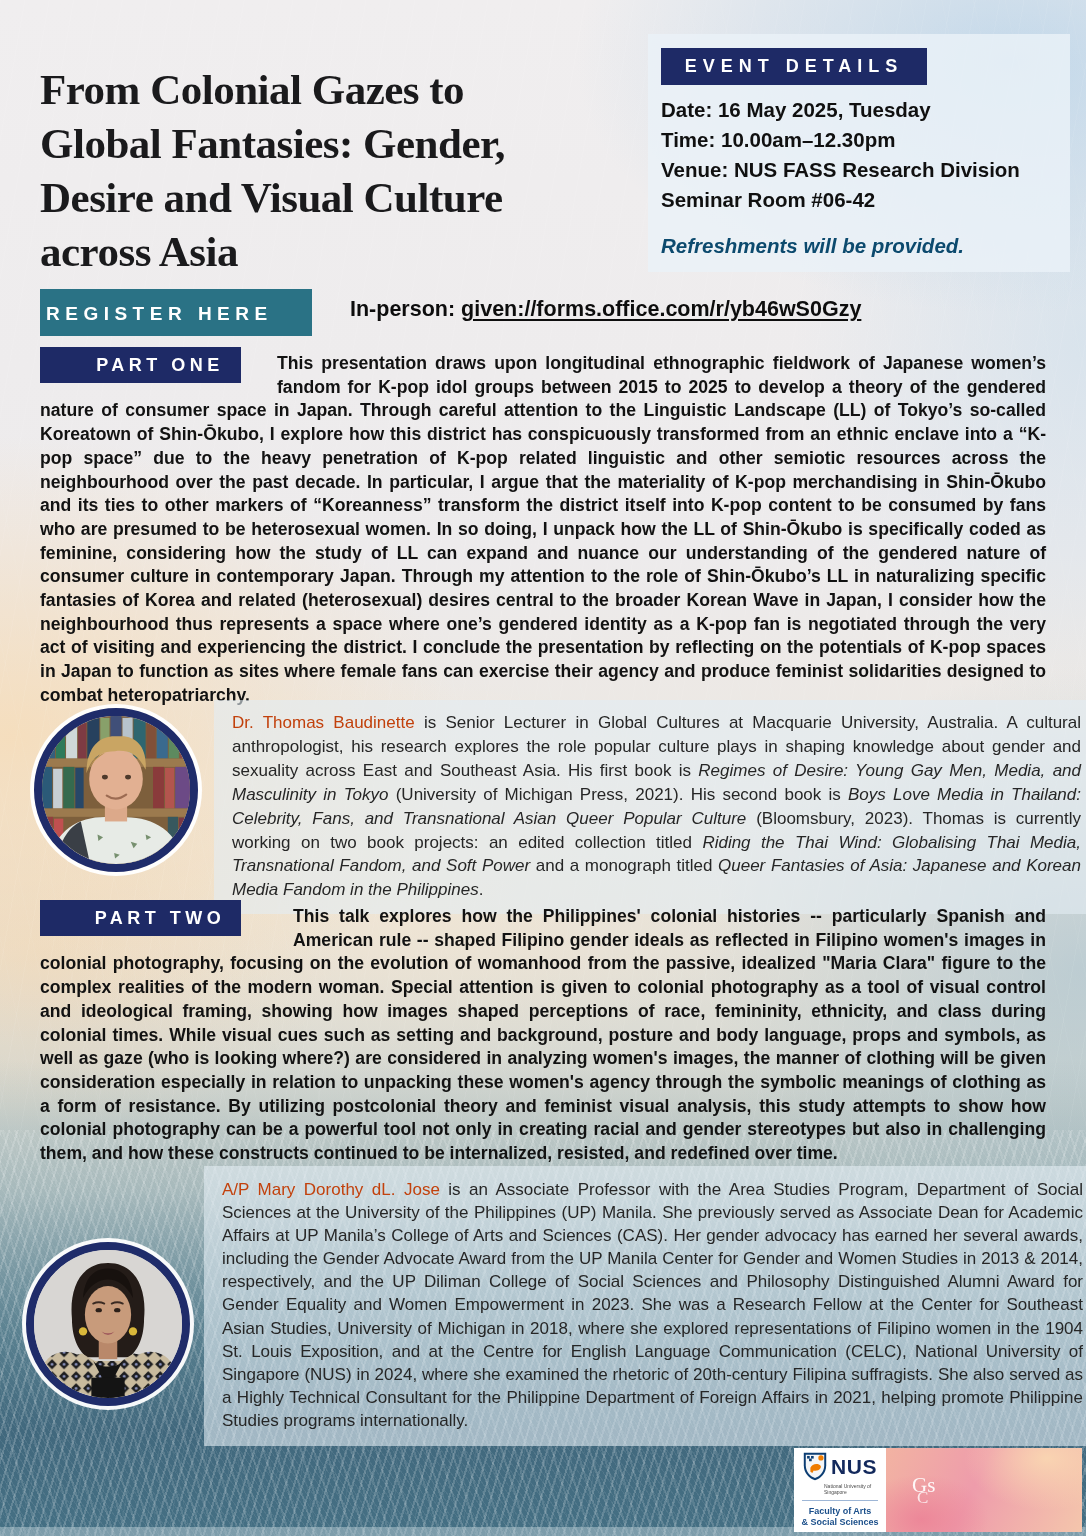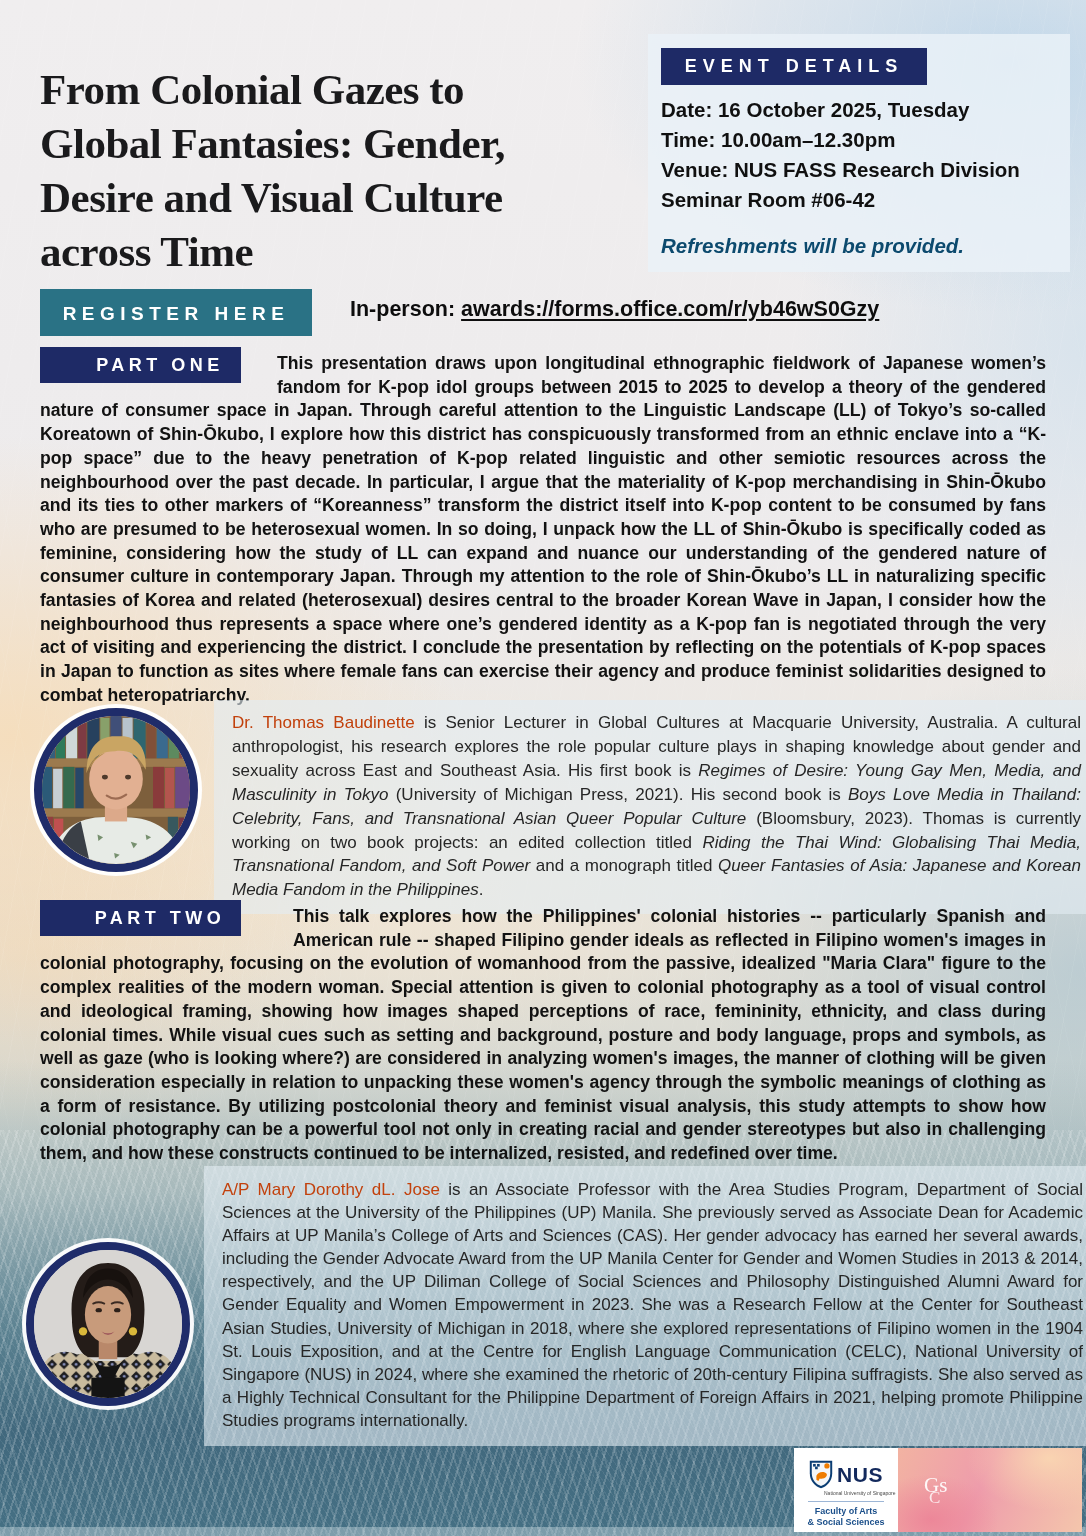--- a/index.html
+++ b/index.html
@@ -36,21 +36,21 @@
     letter-spacing:-0.5px;color:#1a1a1c;white-space:pre-line;}
   .event-panel{position:absolute;left:648px;top:34px;width:422px;height:238px;
     background:rgba(234,241,248,.82);}
   .event-label{display:inline-block;margin:14px 0 0 13px;width:266px;height:37px;line-height:37px;
     background:#1e2a66;color:#fff;text-align:center;font-weight:700;font-size:18px;letter-spacing:6px;}
   .event-lines{margin:10px 13px 0 13px;font-weight:700;font-size:20.5px;line-height:30px;color:#101010;}
   .event-note{margin:19px 13px 0 13px;font-weight:700;font-style:italic;font-size:20.5px;color:#0c4a6e;}
 
   
   .register-btn{position:absolute;left:40px;top:289px;width:272px;height:47px;line-height:47px;
-    background:#2a7285;color:#fff;text-align:center;font-weight:700;font-size:19px;letter-spacing:5.5px;
+    background:#2a7285;color:#fff;text-align:left;font-weight:700;font-size:19px;letter-spacing:5.5px;
     border:none;cursor:pointer;}
   .inperson{position:absolute;left:350px;top:297px;font-weight:700;font-size:21.5px;color:#0d0d0d;}
   .inperson a{color:#0d0d0d;text-decoration:underline;text-underline-offset:3px;}
 
   
   .part-block{position:absolute;left:40px;width:1006px;text-align:justify;
     font-weight:700;font-size:17.6px;line-height:23.7px;color:#121212;}
   .part-label{float:left;width:162px;height:36px;line-height:36px;margin:-5px 36px 6px 0;
     background:#1e2a66;color:#fff;text-align:center;font-weight:700;font-size:18px;letter-spacing:4.5px;padding-left:39px;}
   #part-one{top:352px;}
@@ -66,21 +66,21 @@
   .bio-panel{position:absolute;text-align:justify;font-weight:400;color:#262626;
     background:rgba(227,236,244,.6);}
   #bio-1{left:214px;top:700px;width:849px;padding:11px 18px 12px;font-size:17px;line-height:23.9px;}
   #bio-2{left:204px;top:1166px;width:861px;padding:12px 18px 14px;font-size:17px;line-height:23.1px;}
   .seg-b{font-weight:400;color:#c2410c;}
   .seg-i{font-style:italic;}
 
   
   .logo-card{position:absolute;left:794px;top:1448px;width:288px;height:84px;background:#ffffff;
     display:flex;align-items:stretch;padding:0;box-sizing:border-box;}
-  .nus-block{width:104px;display:flex;flex-direction:column;align-items:center;justify-content:flex-end;padding:4px 2px;box-sizing:border-box;}
+  .nus-block{width:92px;display:flex;flex-direction:column;align-items:center;justify-content:space-between;padding:4px 2px;box-sizing:border-box;}
   .nus-row{display:flex;align-items:center;gap:4px;}
   .nus-acronym{font-weight:800;font-size:21px;color:#13295c;letter-spacing:.5px;line-height:20px;}
   .nus-subtext{font-size:5px;color:#4a4a4a;line-height:6px;margin-top:1px;text-align:left;width:100%;padding-left:28px;box-sizing:border-box;}
   .nus-divider{width:76px;height:1px;background:#9db6d6;margin:5px 0 4px;}
   .nus-faculty{font-weight:700;font-size:9px;line-height:11px;color:#1b4f8a;text-align:center;white-space:pre-line;}
   .gsrc-block{flex:1;display:flex;align-items:center;gap:9px;padding-left:26px;box-sizing:border-box;
     background:radial-gradient(90px 60px at 18% 85%,rgba(236,130,150,.85),rgba(236,130,150,0) 75%),
                radial-gradient(110px 70px at 82% 12%,rgba(250,216,178,.9),rgba(250,216,178,0) 75%),
                linear-gradient(115deg,#f2b3a2 0%,#ee9cab 45%,#f4c6ac 100%);}
   .gsrc-mono{font-family:"Liberation Serif",serif;color:rgba(255,255,255,.92);line-height:1;width:26px;}
@@ -100,34 +100,34 @@
   <div class="bg-peach"></div>
   <div class="bg-midblue"></div>
   <div class="bg-bottom"></div>
   <div class="bg-mesh"></div>
   <div class="bg-hatch"></div>
   <div class="bottom-strip"></div>
 
   <h1 class="title">From Colonial Gazes to
 Global Fantasies: Gender,
 Desire and Visual Culture
-across Time</h1>
+across Asia</h1>
 
   <div class="event-panel">
     <div class="event-label">EVENT DETAILS</div>
     <div class="event-lines">
-      <div>Date: 16 October 2025, Tuesday</div>
+      <div>Date: 16 May 2025, Tuesday</div>
       <div>Time: 10.00am–12.30pm</div>
       <div>Venue: NUS FASS Research Division Seminar Room #06-42</div>
     </div>
     <div class="event-note">Refreshments will be provided.</div>
   </div>
 
   <button class="register-btn">REGISTER HERE</button>
-  <div class="inperson"><span>In-person: </span><a href="#">awards://forms.office.com/r/yb46wS0Gzy</a></div>
+  <div class="inperson"><span>In-person: </span><a href="#">given://forms.office.com/r/yb46wS0Gzy</a></div>
 
   <div class="part-block" id="part-one">
     <div class="part-label">PART ONE</div><span>This presentation draws upon longitudinal ethnographic fieldwork of Japanese women’s fandom for K-pop idol groups between 2015 to 2025 to develop a theory of the gendered nature of consumer space in Japan. Through careful attention to the Linguistic Landscape (LL) of Tokyo’s so-called Koreatown of Shin-Ōkubo, I explore how this district has conspicuously transformed from an ethnic enclave into a “K-pop space” due to the heavy penetration of K-pop related linguistic and other semiotic resources across the neighbourhood over the past decade. In particular, I argue that the materiality of K-pop merchandising in Shin-Ōkubo and its ties to other markers of “Koreanness” transform the district itself into K-pop content to be consumed by fans who are presumed to be heterosexual women. In so doing, I unpack how the LL of Shin-Ōkubo is specifically coded as feminine, considering how the study of LL can expand and nuance our understanding of the gendered nature of consumer culture in contemporary Japan. Through my attention to the role of Shin-Ōkubo’s LL in naturalizing specific fantasies of Korea and related (heterosexual) desires central to the broader Korean Wave in Japan, I consider how the neighbourhood thus represents a space where one’s gendered identity as a K-pop fan is negotiated through the very act of visiting and experiencing the district. I conclude the presentation by reflecting on the potentials of K-pop spaces in Japan to function as sites where female fans can exercise their agency and produce feminist solidarities designed to combat heteropatriarchy.</span>
   </div>
 
   <div class="avatar" id="avatar-1">
     <svg viewBox="0 0 160 160">
       <rect width="160" height="160" fill="#7d5f3c"></rect>
       <g>
         <rect x="0" y="0" width="14" height="46" fill="#355e7e"></rect>

